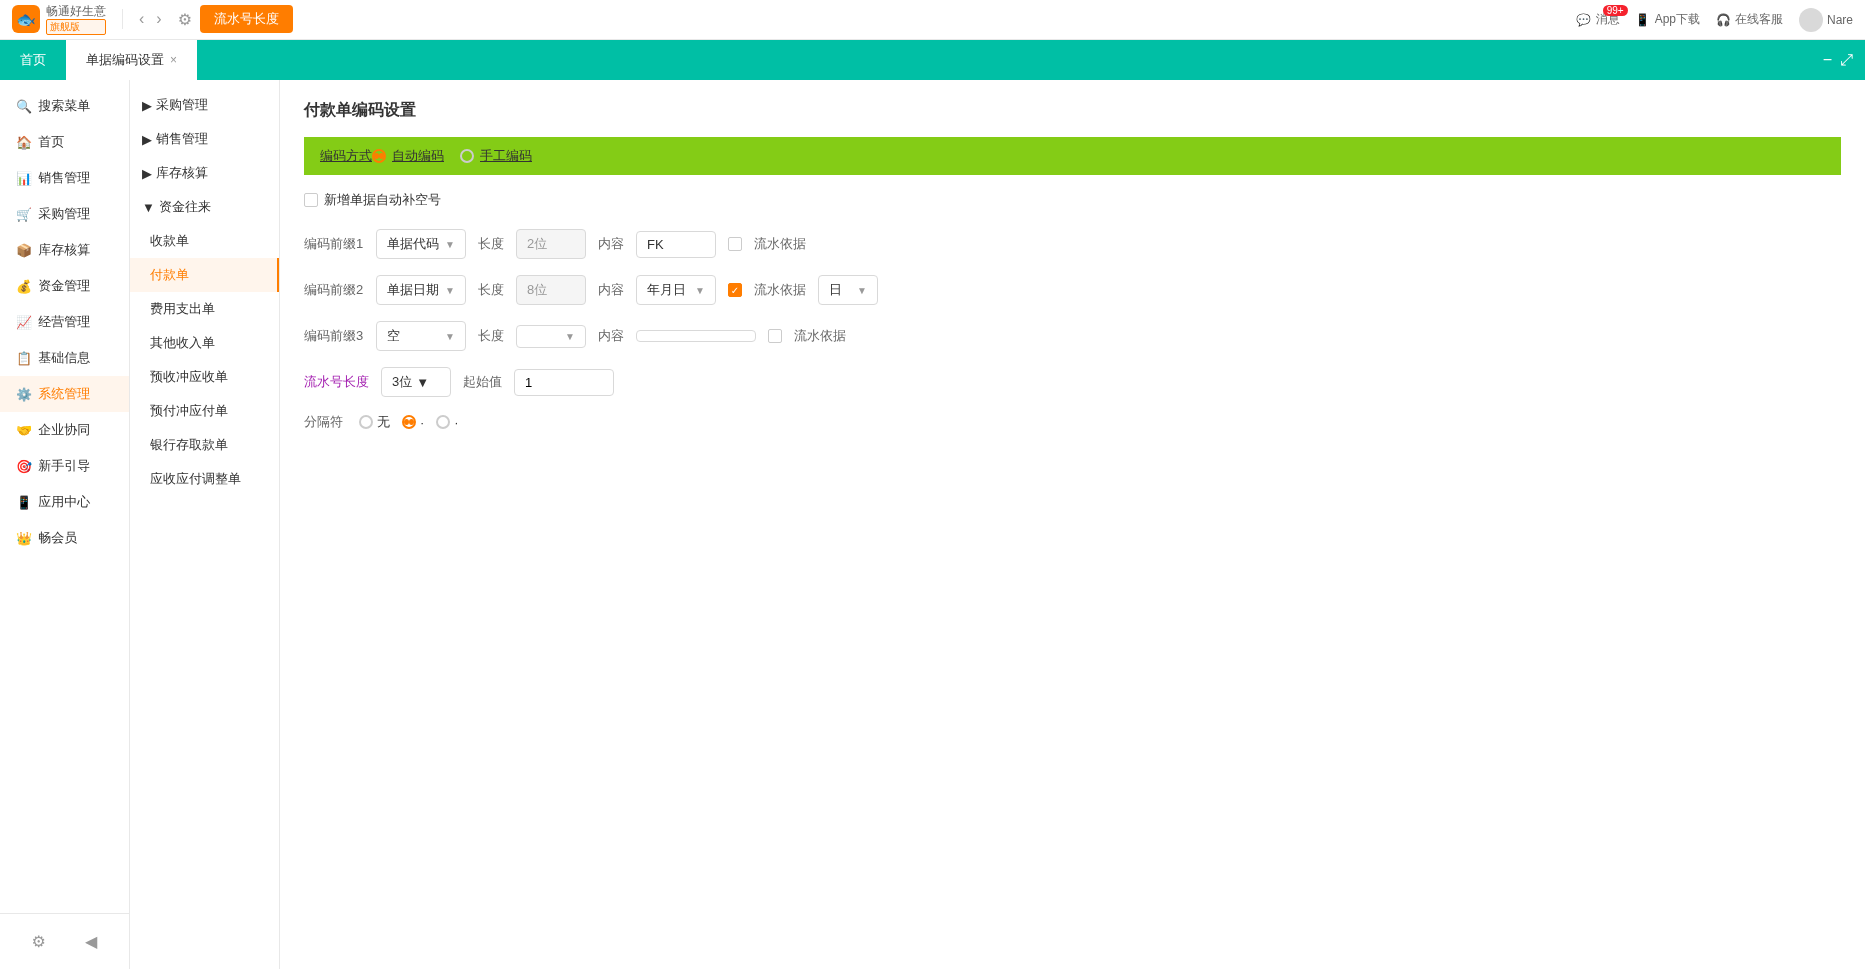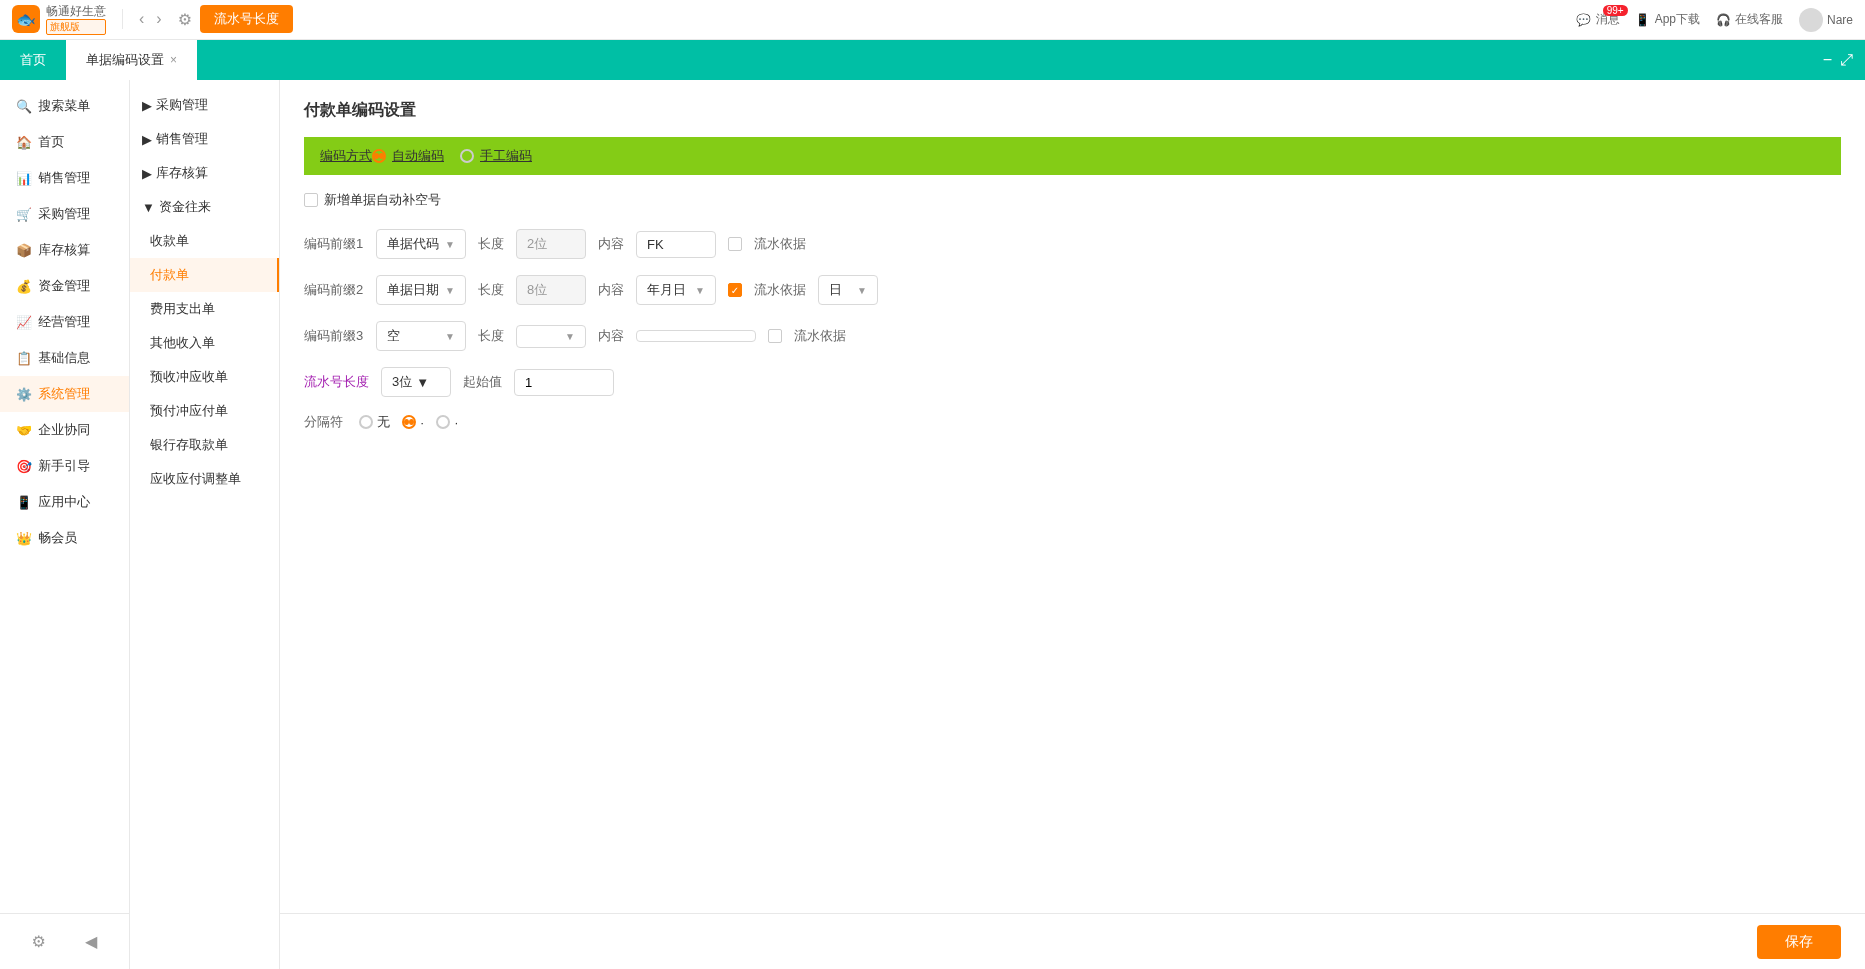--- a/index.html
+++ b/index.html
@@ -608,17 +608,14 @@
           <span>·</span>
         </label>
         <label class="sep-radio">
           <div class="sep-radio-circle"></div>
           <span>·</span>
         </label>
       </div>
     </div>
 
     
-    <div class="bottom-bar">
-      <button class="save-btn">保存</button>
-    </div>
   </div>
 </div>
 
 </body></html>

